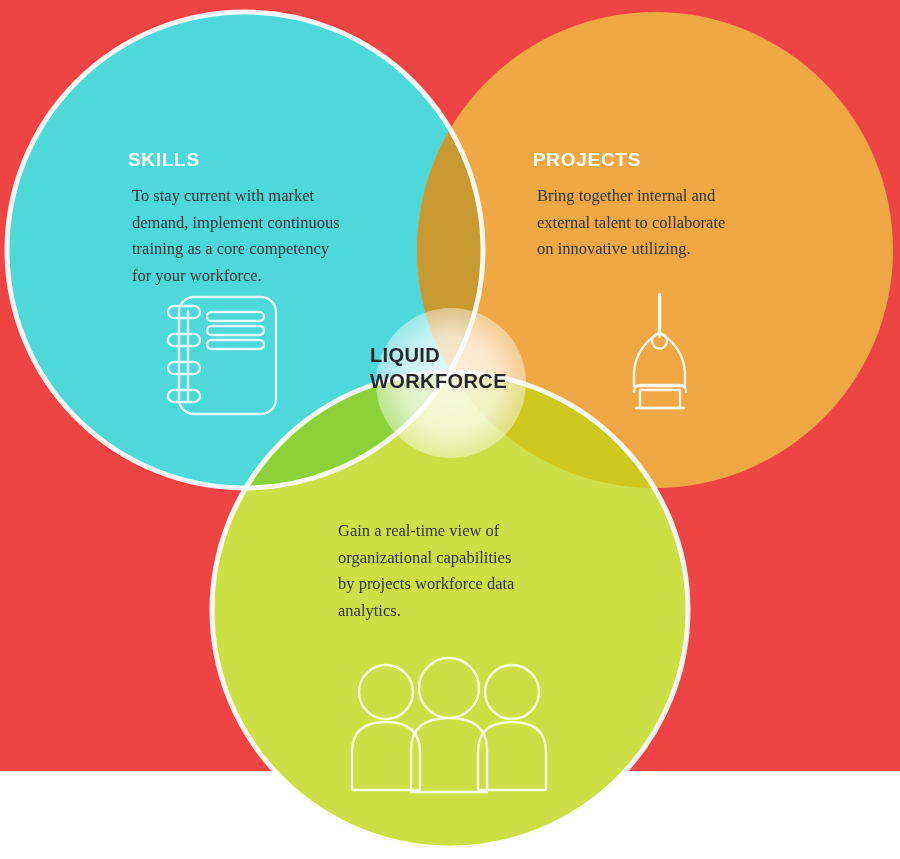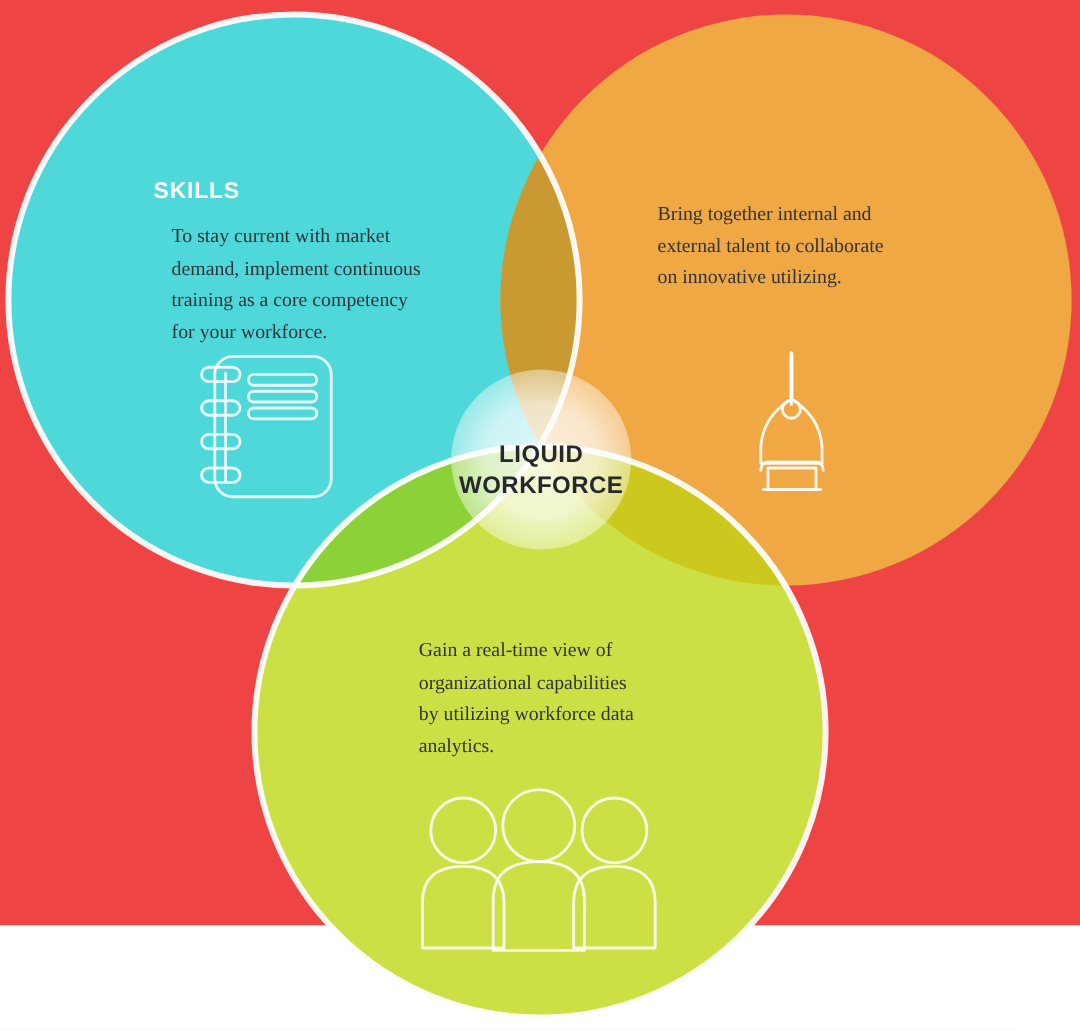--- a/index.html
+++ b/index.html
@@ -47,21 +47,21 @@
     letter-spacing: 0.7px;
     color: #ffffff;
     margin: 0 0 14px 0;
     line-height: 1;
   }
   .lobe-body {
     font-family: "Liberation Serif", serif;
     font-size: 16.5px;
     line-height: 1.62;
     color: #2f3438;
-    margin: 15px;
+    margin: 4px;
     white-space: pre-line;
   }
   #skills-text {
     left: 128px;
     top: 150px;
     width: 290px;
   }
   #projects-text {
     left: 533px;
     top: 150px;
@@ -70,30 +70,28 @@
   #organization-text {
     left: 334px;
     top: 514px;
     width: 270px;
   }
   #center-label {
     position: absolute;
     left: 370px;
     top: 342px;
     width: 162px;
-    text-align: center;
     font-family: "Liberation Sans", sans-serif;
     font-weight: bold;
     font-size: 20px;
     line-height: 1.32;
     letter-spacing: 0.4px;
     color: #26282b;
     pointer-events: auto;
     white-space: pre-line;
-    margin-top: 24px;
   }
 </style>
 </head>
 <body>
 
 <div id="venn-stage">
 
   <svg id="venn-svg" viewBox="0 0 900 859">
     <defs>
       <clipPath id="clip-skills">
@@ -176,29 +174,30 @@
 
     <div class="lobe-text" id="skills-text">
       <h2 class="lobe-title">SKILLS</h2>
       <p class="lobe-body">To stay current with market
 demand, implement continuous
 training as a core competency
 for your workforce.</p>
     </div>
 
     <div class="lobe-text" id="projects-text">
+      <h2 class="lobe-title">PROJECTS</h2>
       <p class="lobe-body">Bring together internal and
 external talent to collaborate
 on innovative utilizing.</p>
     </div>
 
     <div class="lobe-text" id="organization-text">
       <p class="lobe-body">Gain a real-time view of
 organizational capabilities
-by utilizing workforce data
+by projects workforce data
 analytics.</p>
     </div>
 
     <div id="center-label">LIQUID
 WORKFORCE</div>
   </div>
 
 </div>
 
 </body></html>

